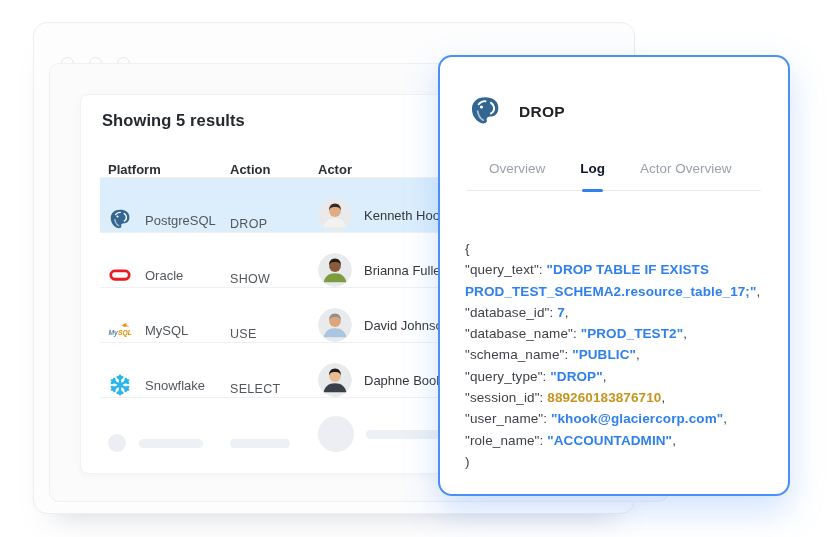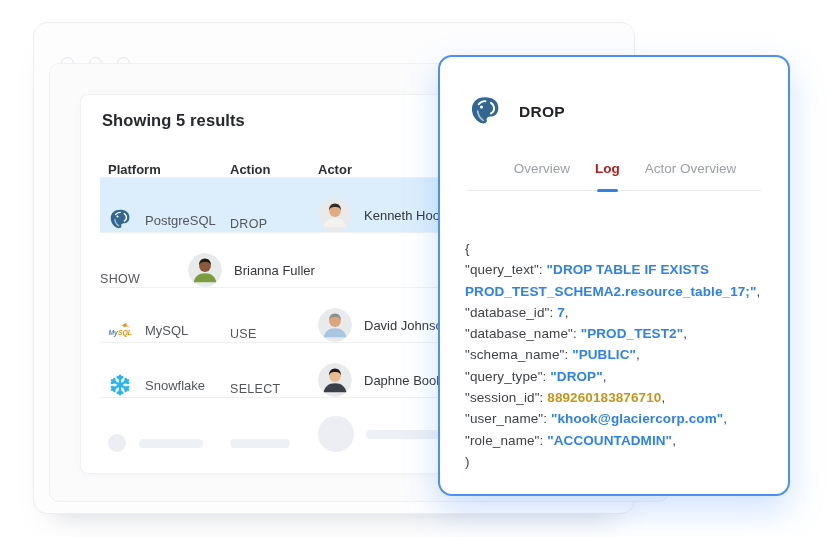--- a/index.html
+++ b/index.html
@@ -57,26 +57,25 @@
     position:absolute;left:438px;top:55px;width:352px;height:441px;z-index:10;
     background:#ffffff;border:2px solid #4a90f8;border-radius:14px;
     box-shadow:0 14px 34px rgba(74,144,248,.26);box-sizing:border-box;
   }
   .panel-header{position:absolute;left:27px;top:38px;display:flex;align-items:center;gap:16px;}
   .panel-logo{width:36px;height:34px;}
   .panel-logo svg{width:36px;height:34px;display:block;}
   .panel-title{font-size:15.5px;font-weight:700;color:#202327;letter-spacing:.3px;}
   .tabs{
     position:absolute;left:27px;right:27px;top:104px;
-    display:flex;gap:25px;padding:0 0 14px 22px;
+    display:flex;gap:35px;padding:0 0 14px 22px;
     border-bottom:1px solid #e9ebee;
-    justify-content:center;
   }
   .tab{position:relative;font-size:13.5px;color:#9ba1a8;cursor:pointer;white-space:nowrap;}
-  .tab.active{color:#b91c1c;font-weight:700;}
+  .tab.active{color:#0f172a;font-weight:700;}
   .tab.active::after{
     content:"";position:absolute;left:2px;right:2px;bottom:-16px;height:3px;
     background:#2f80ed;border-radius:3px;
   }
   .log{
     position:absolute;left:25px;top:181px;right:16px;
     font-size:13.5px;line-height:21.3px;letter-spacing:.1px;
   }
   .t-plain{color:#3f4348;}
   .t-key{color:#3f4348;}
@@ -131,20 +130,28 @@
                       <path d="M18 21.5c-6.8 0-11 3.6-12 9.5h24c-1-5.9-5.2-9.5-12-9.5z" fill="#f3f2ef"></path>
                       <circle cx="18" cy="13.8" r="6.2" fill="#e2ac83"></circle>
                       <path d="M11.8 13.2c-.4-4.4 2.3-7.3 6.2-7.3s6.6 2.9 6.2 7.3c-.9-2.6-2.2-3.7-6.2-3.7s-5.3 1.1-6.2 3.7z" fill="#372b24"></path>
                     </g>
                   </svg>
                 </span>
                 <span class="actor-name">Kenneth Hook</span>
               </div>
             </div>
             <div class="row">
+              <div class="cell-platform">
+                <span class="platform-icon">
+                  <svg viewBox="0 0 26 26">
+                    <rect x="3" y="8.6" width="20" height="9" rx="4.5" fill="none" stroke="#ea1b22" stroke-width="3"></rect>
+                  </svg>
+                </span>
+                <span class="platform-label">Oracle</span>
+              </div>
               <div class="cell-action"><span class="action-label">SHOW</span></div>
               <div class="cell-actor">
                 <span class="avatar">
                   <svg viewBox="0 0 36 36">
                     <defs>
                       <clipPath id="avc1">
                         <circle cx="18" cy="18" r="18"></circle>
                       </clipPath>
                     </defs>
                     <g clip-path="url(#avc1)">

